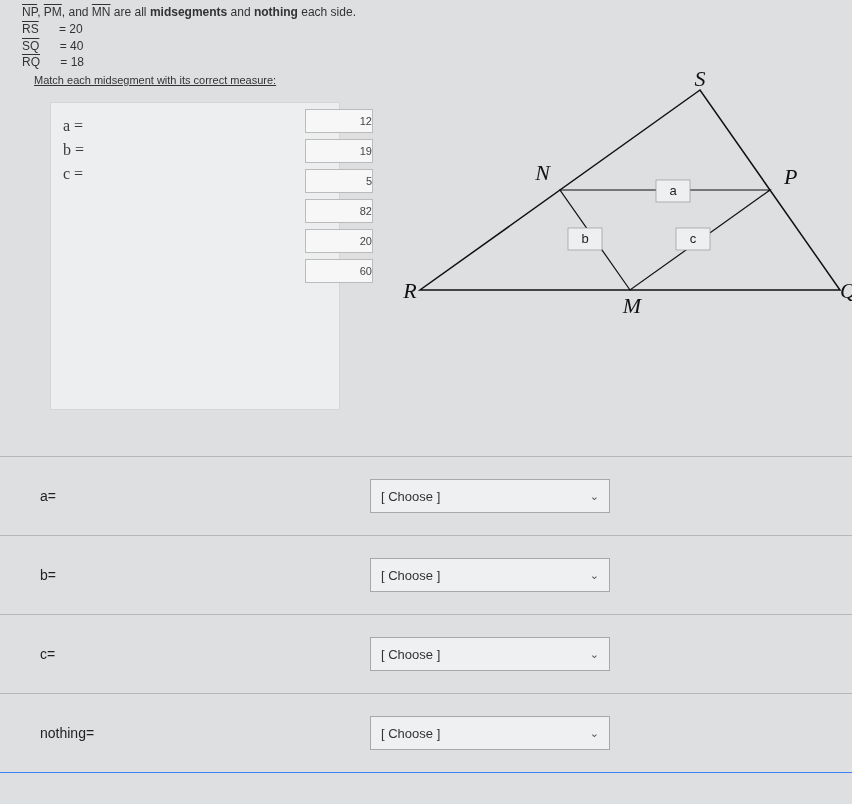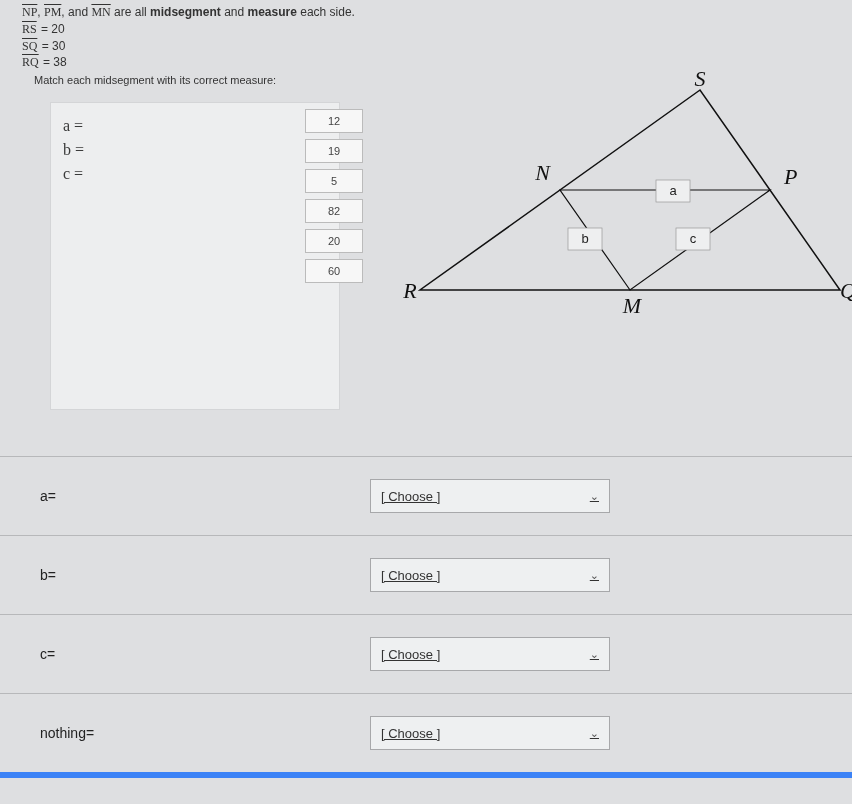--- a/index.html
+++ b/index.html
@@ -10,23 +10,23 @@
     font-family: Arial, sans-serif;
     color: #333;
     position: relative;
     overflow: hidden;
   }
   .problem-header {
     padding: 4px 10px 2px 22px;
     font-size: 12px;
     line-height: 1.4;
   }
-  .problem-header .overline { text-decoration: overline; font-family: Liberation Serif, serif; }
-  .problem-header .eq { margin-left: 1px; }
-  .match-instr { font-size: 11px; padding: 2px 0 0 12px; }
+  .problem-header .overline { text-decoration: overline; }
+  .problem-header .eq { margin-left: 17px; }
+  .match-instr { font-size: 11px; padding: 2px 0 0 12px; text-decoration: underline; }
 
   .work-area {
     position: absolute;
     left: 50px;
     top: 102px;
     width: 290px;
     height: 308px;
     background: #edeeef;
     border: 1px solid #d4d5d7;
     display: flex;
@@ -40,26 +40,26 @@
   .left-col div { margin-bottom: 6px; }
   .chips {
     position: absolute;
     left: 254px;
     top: 6px;
     display: flex;
     flex-direction: column;
     gap: 6px;
   }
   .chip {
-    width: 58px;
+    width: 68px;
     height: 24px;
     background: #f7f7f7;
     border: 1px solid #bbb;
     font-size: 11px;
-    text-align: center;
+    text-align: right;
     line-height: 22px;
     color: #444;
   }
 
   .triangle-box {
     position: absolute;
     left: 400px;
     top: 70px;
     width: 450px;
     height: 250px;
@@ -90,64 +90,63 @@
     top: 456px;
     width: 852px;
   }
   .answer-row {
     display: flex;
     align-items: center;
     border-top: 1px solid #b7b8ba;
     padding: 22px 0 22px 40px;
     position: relative;
   }
-  .answer-row:last-child { border-bottom: 6px solid #3b82f6; }
+  .answer-row:last-child { border-bottom: 1px solid #3b82f6; }
   .answer-label {
     width: 330px;
     font-size: 14px;
     color: #222;
     font-family: Arial, sans-serif;
   }
   .choose {
     width: 240px;
     height: 34px;
     background: #eef0f1;
     border: 1px solid #a7a8aa;
     padding: 0 10px;
     font-size: 13px;
     color: #333;
     display: flex;
     align-items: center;
     justify-content: space-between;
     cursor: pointer;
-    text-decoration: underline;
   }
   .choose .caret { font-size: 11px; color: #555; }
 </style>
 </head>
 <body>
 
 <div class="problem-header">
   <div>
     <span class="overline">NP</span>,
     <span class="overline">PM</span>, and
     <span class="overline">MN</span>
-    <span> are all <b>midsegment</b> and <b>measure</b> each side.</span>
+    <span> are all <b>midsegments</b> and <b>nothing</b> each side.</span>
   </div>
   <div>
     <span class="overline">RS</span>
     <span class="eq">= 20</span>
   </div>
   <div>
     <span class="overline">SQ</span>
-    <span class="eq">= 30</span>
+    <span class="eq">= 40</span>
   </div>
   <div>
     <span class="overline">RQ</span>
-    <span class="eq">= 38</span>
+    <span class="eq">= 18</span>
   </div>
   <div class="match-instr">Match each midsegment with its correct measure:</div>
 </div>
 
 <div class="work-area">
   <div class="left-col">
     <div>a =</div>
     <div>b =</div>
     <div>c =</div>
   </div>

